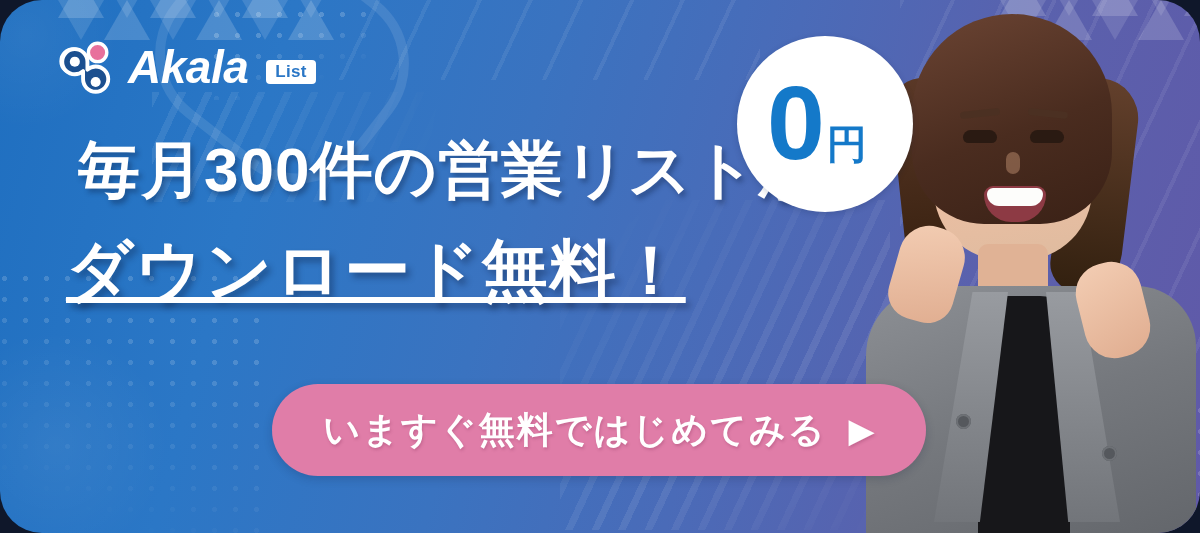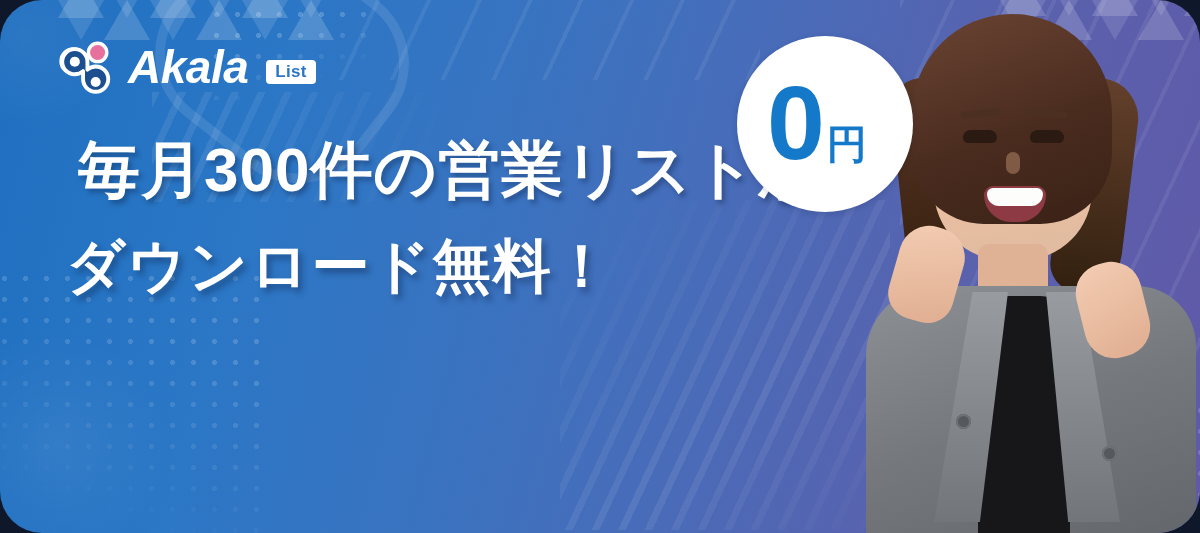--- a/index.html
+++ b/index.html
@@ -96,24 +96,25 @@
   
   .headline1{
     position:absolute;left:78px;top:139px;
     color:#ffffff;font-size:62px;font-weight:bold;
     letter-spacing:1px;line-height:1;
     text-shadow:3px 4px 5px rgba(10,25,60,.35);
     white-space:nowrap;
   }
   .headline2{
     position:absolute;left:66px;top:237px;
-    color:#ffffff;font-size:58px;font-weight:bold;
+    color:#ffffff;font-size:66px;font-weight:bold;
     letter-spacing:2px;line-height:1;
     text-shadow:4px 5px 6px rgba(10,25,60,.38);
     white-space:nowrap;
+    text-decoration:underline;
   }
 
   
   .bubble{
     position:absolute;left:737px;top:36px;
     width:176px;height:176px;border-radius:50%;
     background:#ffffff;
     display:flex;align-items:center;justify-content:flex-start;
     box-shadow:0 2px 6px rgba(10,25,60,.18);
   }
@@ -350,15 +351,19 @@
     <div class="headline2">ダウンロード無料！</div>
 
     <div class="bubble-tail"></div>
     <div class="bubble">
       <span class="bubble-inner">
         <span class="bubble-zero">0</span>
         <span class="bubble-yen">円</span>
       </span>
     </div>
 
+    <button class="cta">
+      <span class="cta-label">いますぐ無料ではじめてみる</span>
+      <span class="cta-arrow">▶</span>
+    </button>
 
   </div>
 </div>
 
 </body></html>

